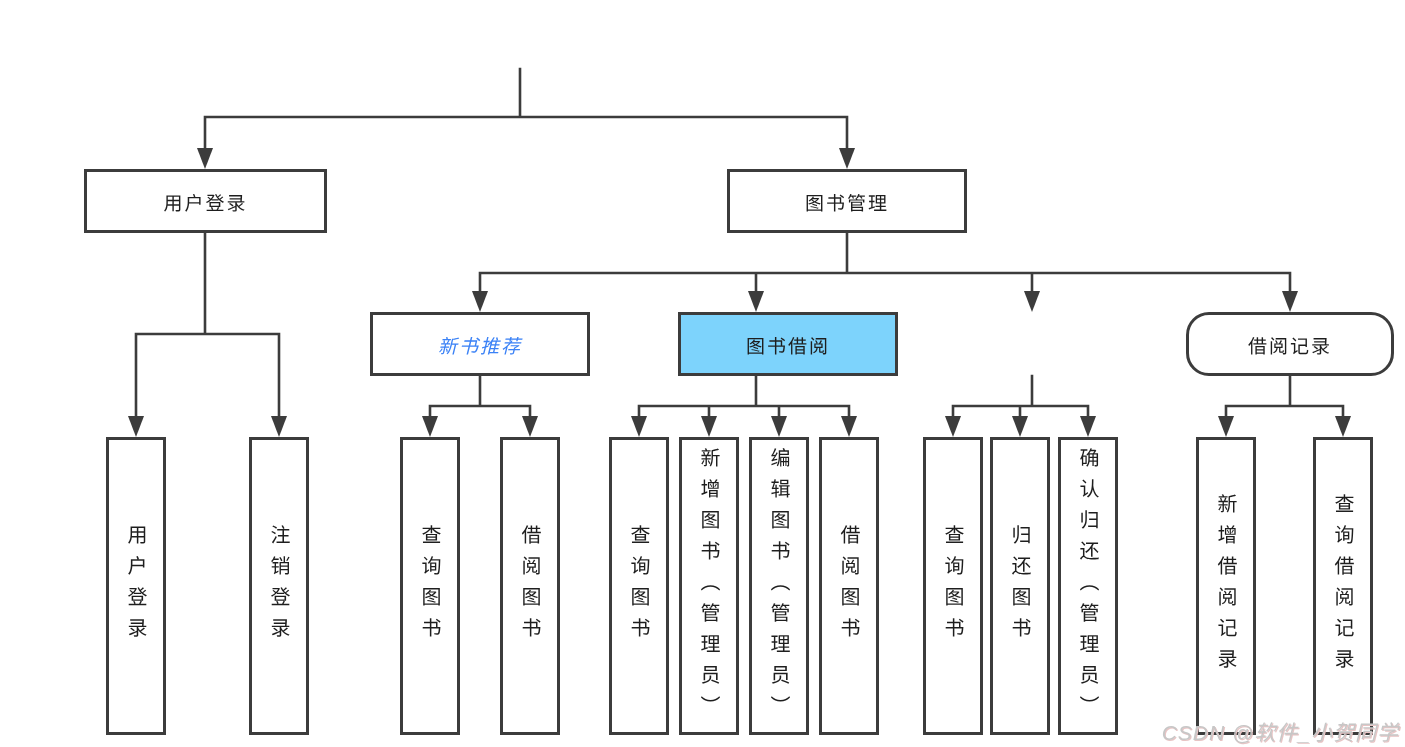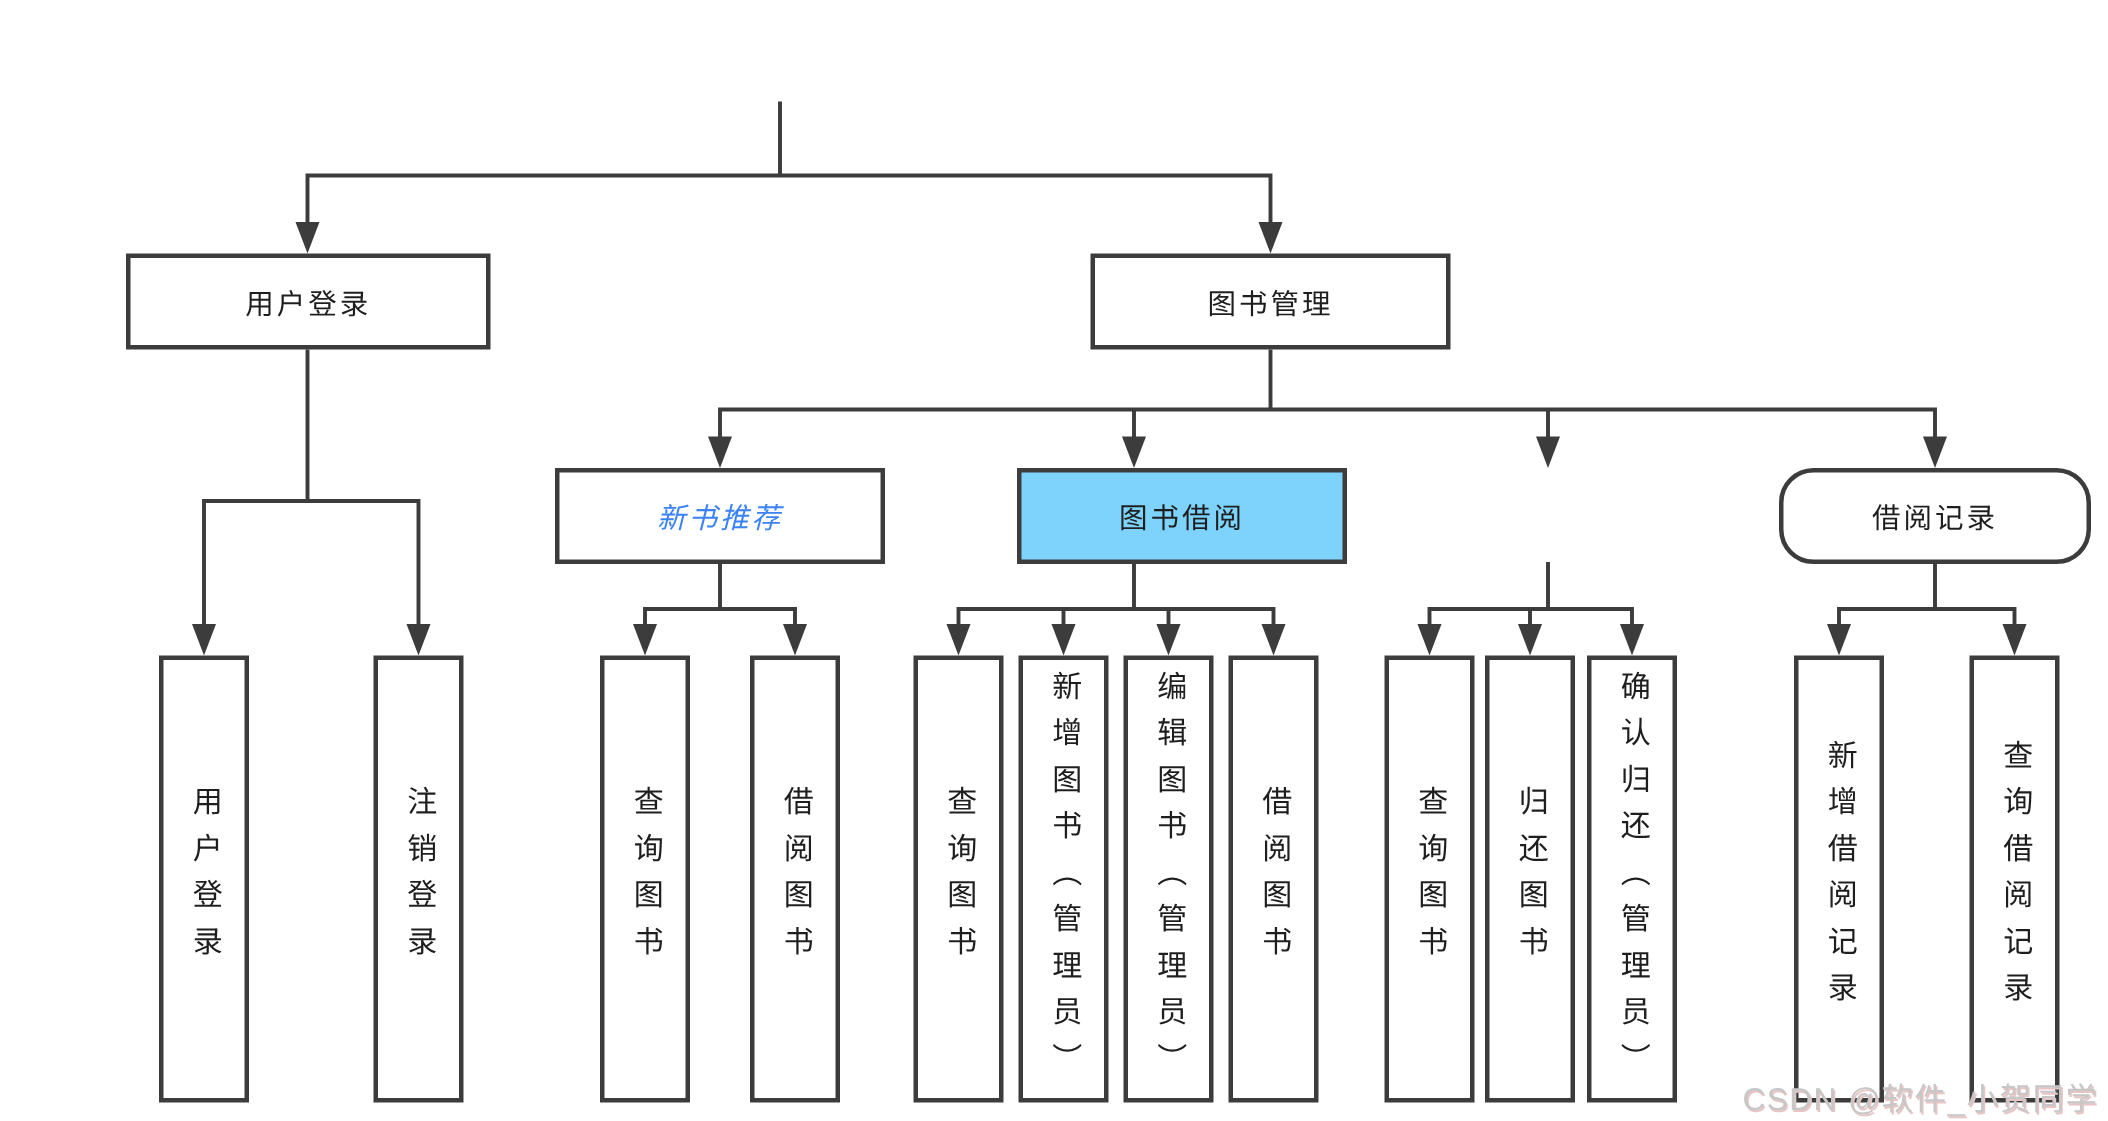--- a/index.html
+++ b/index.html
@@ -48,20 +48,21 @@
   #watermark {
     position: absolute;
     right: 6px;
     top: 716px;
     z-index: 3;
     font-size: 21px;
     color: #c7c7c7;
     letter-spacing: 1px;
     text-shadow: 1px 1px 0 #e8c4c4;
     white-space: nowrap;
+    font-style: italic;
   }
 </style>
 </head>
 <body>
 
 <div id="stage" style="width: 1405px; height: 747px;">
   <svg id="connectors" width="1405" height="747" viewBox="0 0 1405 747">
       <path d="M520 69 L520 117 M205 117 L847 117 M205 117 L205 152 M847 117 L847 152 M205 233 L205 334 M136 334 L279 334 M136 334 L136 420 M279 334 L279 420 M847 233 L847 273 M480 273 L1290 273 M480 273 L480 295 M756 273 L756 295 M1032 273 L1032 295 M1290 273 L1290 295 M480 376 L480 406 M430 406 L530 406 M430 406 L430 420 M530 406 L530 420 M756 376 L756 406 M639 406 L849 406 M639 406 L639 420 M709 406 L709 420 M779 406 L779 420 M849 406 L849 420 M1032 376 L1032 406 M953 406 L1088 406 M953 406 L953 420 M1020 406 L1020 420 M1088 406 L1088 420 M1290 376 L1290 406 M1226 406 L1343 406 M1226 406 L1226 420 M1343 406 L1343 420 " fill="none" stroke="#3c3c3c" stroke-width="2.6" stroke-linecap="square"></path>
       <g fill="#3c3c3c" stroke="none">
         <polygon points="197,148 213,148 205,169"></polygon>

